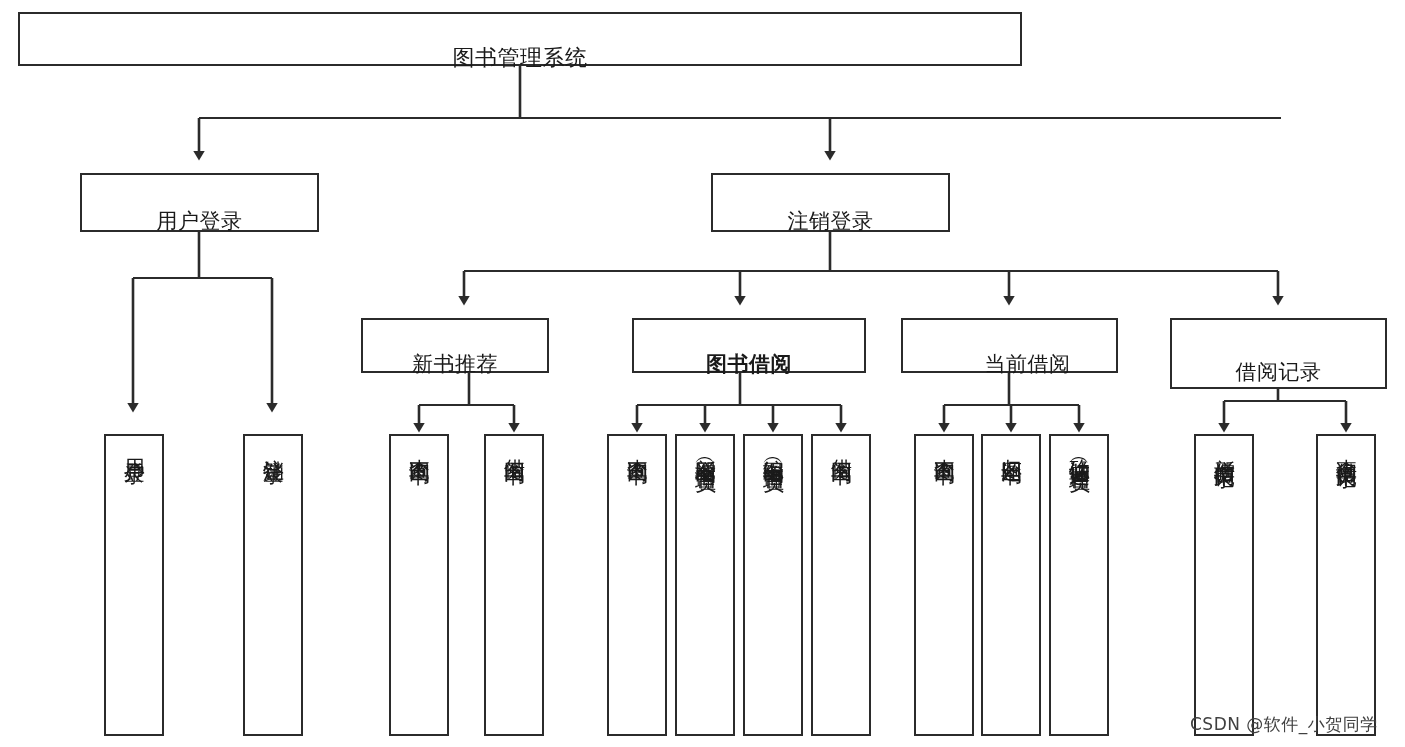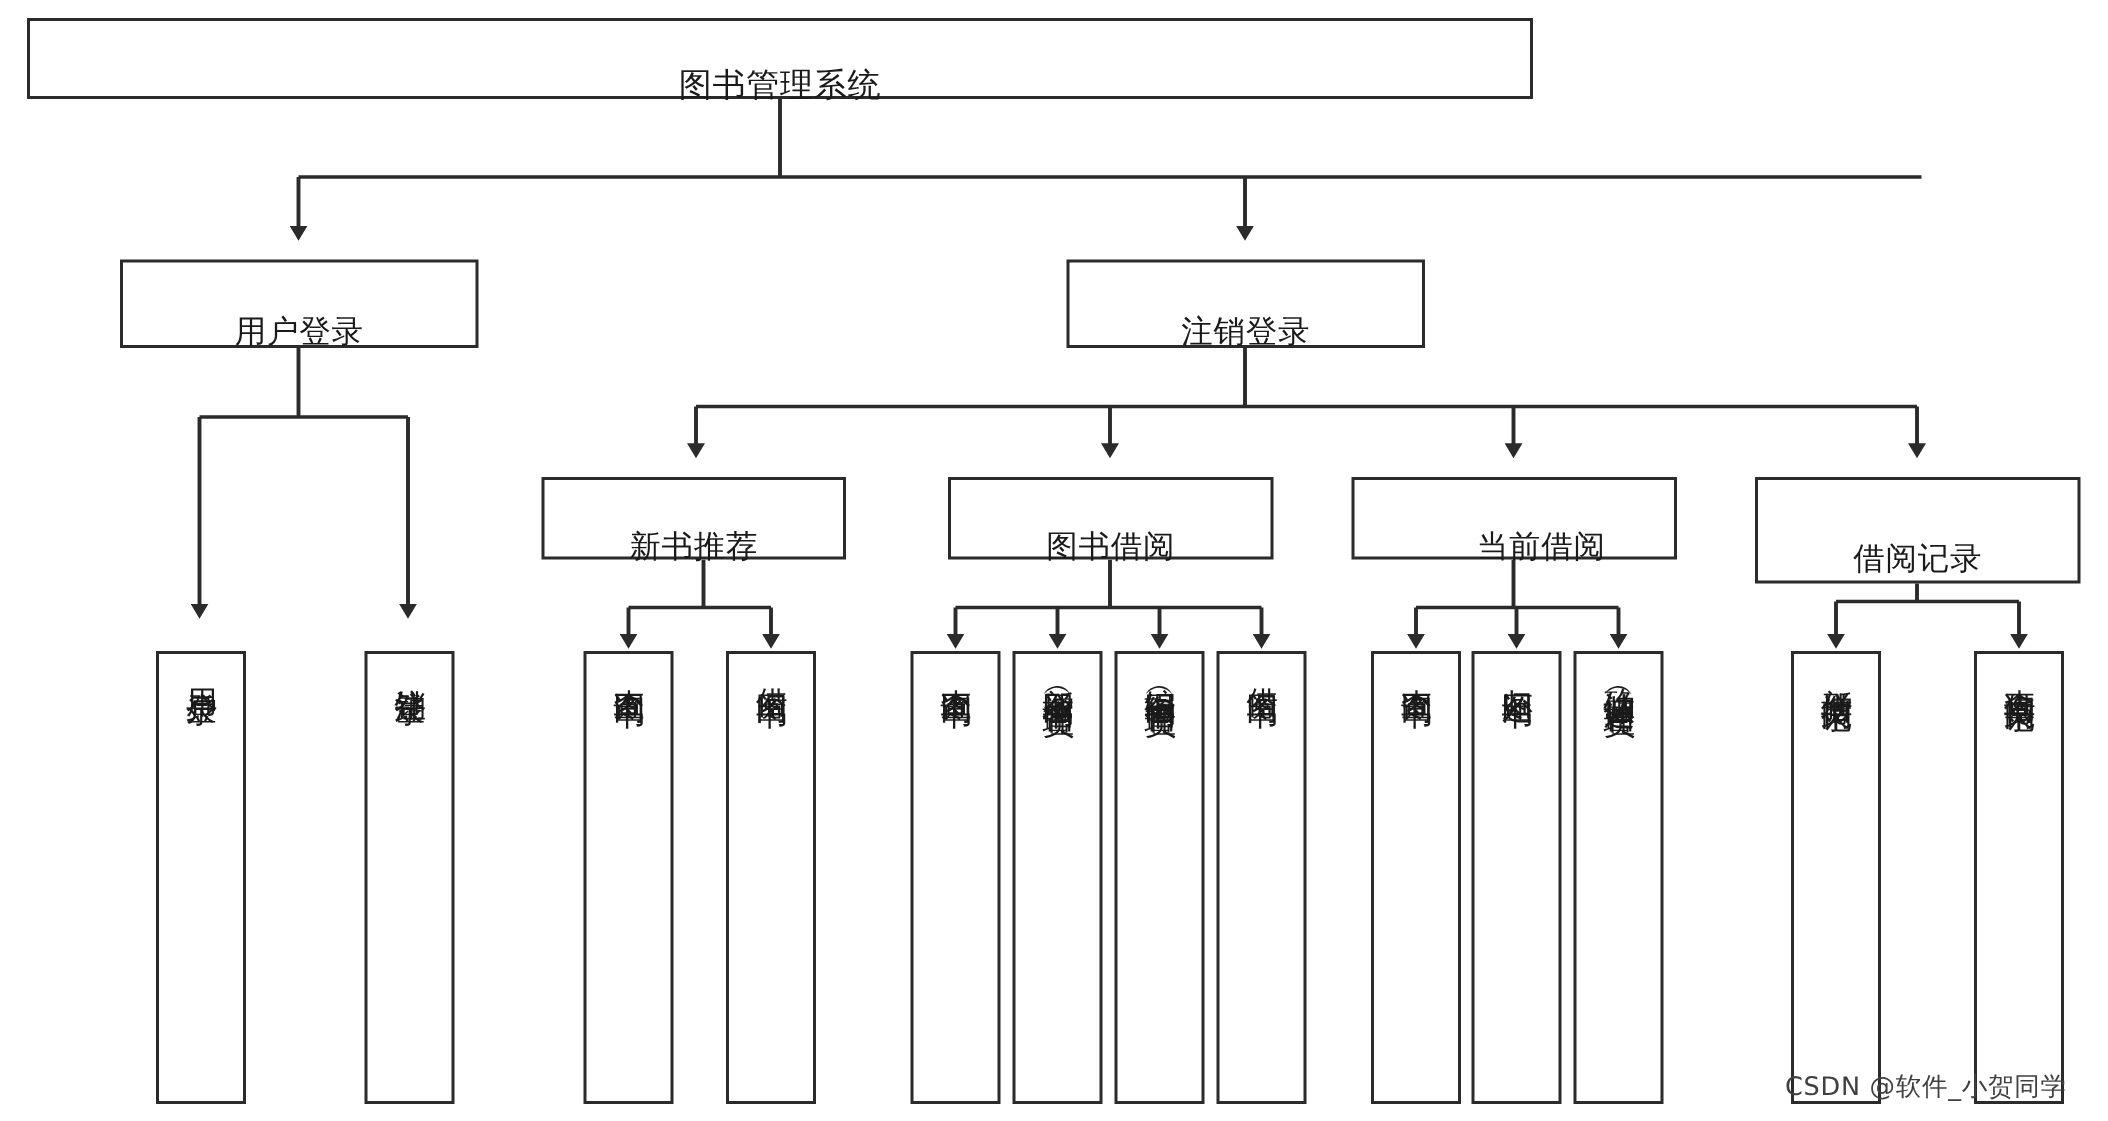--- a/index.html
+++ b/index.html
@@ -135,25 +135,25 @@
   </div>
 
   <div class="node horiz" style="left:80px; top:173px; width:239px; height:59px;">
     <span class="node-label">用户登录</span>
   </div>
 
   <div class="node horiz" style="left:711px; top:173px; width:239px; height:59px;">
     <span class="node-label">注销登录</span>
   </div>
 
-  <div class="node horiz" style="left:361px; top:318px; width:203px; height:55px;">
+  <div class="node horiz" style="left:361px; top:318px; width:188px; height:55px;">
     <span class="node-label">新书推荐</span>
   </div>
 
-  <div class="node horiz" style="left:632px; top:318px; width:217px; height:55px;">
+  <div class="node horiz" style="left:632px; top:318px; width:234px; height:55px;font-weight:bold;">
     <span class="node-label">图书借阅</span>
   </div>
 
   <div class="node horiz" style="left:901px; top:318px; width:217px; height:55px;padding-left:36px;">
     <span class="node-label">当前借阅</span>
   </div>
 
   <div class="node horiz" style="left:1170px; top:318px; width:217px; height:71px;">
     <span class="node-label">借阅记录</span>
   </div>

